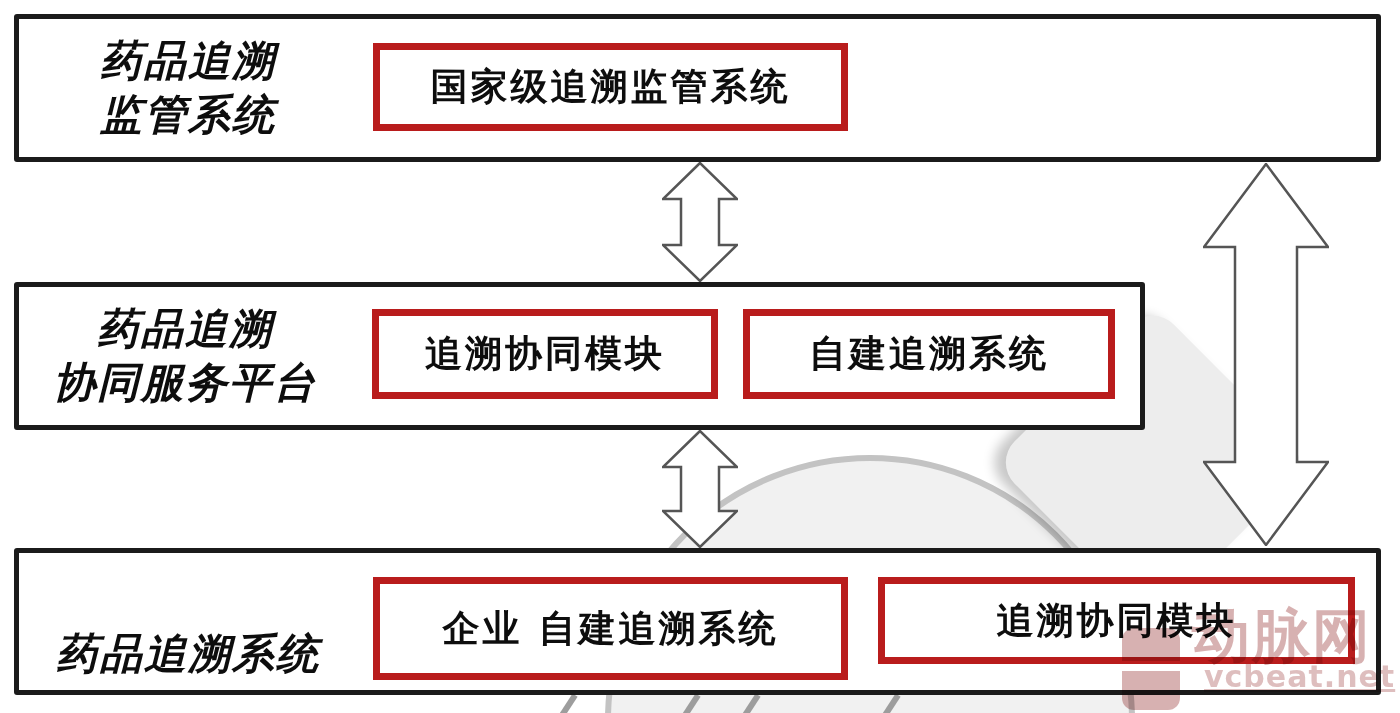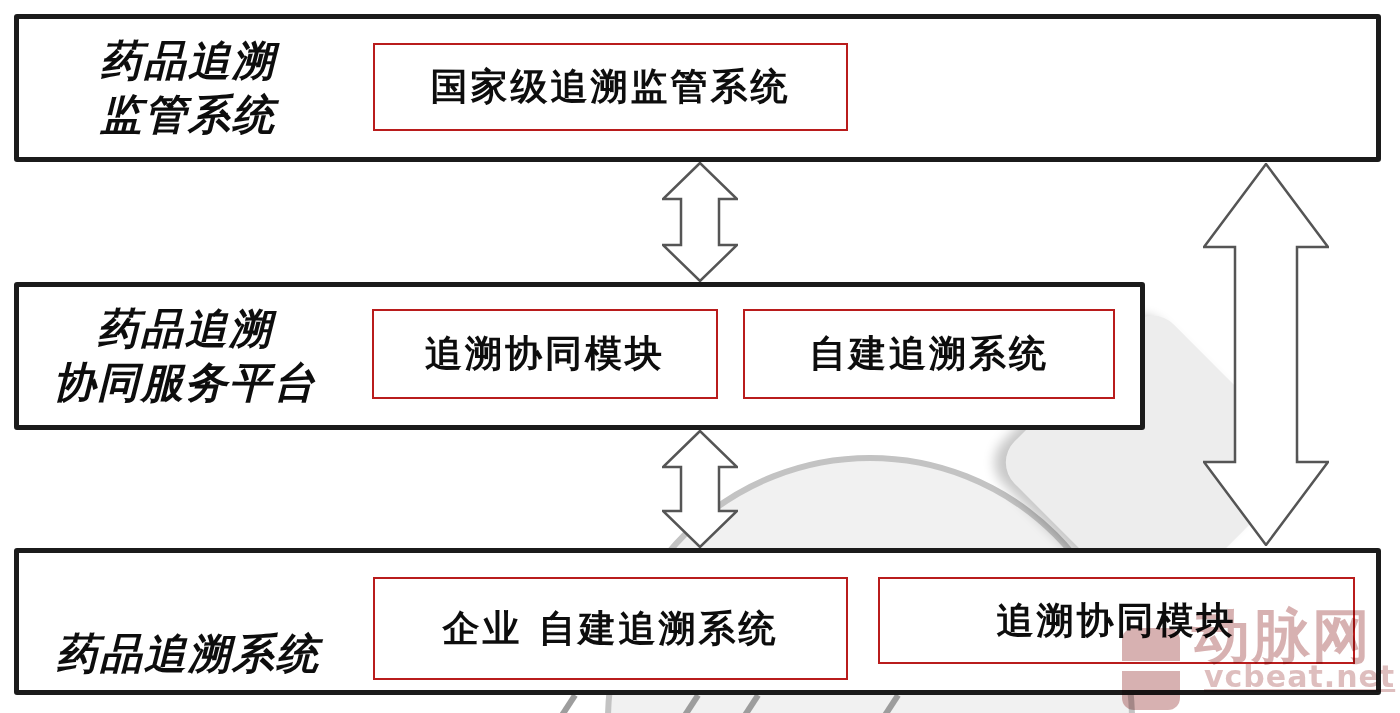--- a/index.html
+++ b/index.html
@@ -25,21 +25,21 @@
   .outer-box{
     position:absolute;border:5px solid #1b1b1b;border-radius:3px;
     background:#ffffff;box-sizing:border-box;z-index:3;
   }
   .layer-title{
     position:absolute;top:0;height:100%;display:flex;align-items:center;
     justify-content:center;text-align:center;font-weight:bold;font-size:42px;
     line-height:1.28;letter-spacing:2px;white-space:pre-line;color:#0d0d0d;font-style:italic;
   }
   .inner-box{
-    position:absolute;border:2px solid #b91c1c;background:#ffffff;
+    position:absolute;border:7px solid #b91c1c;background:#ffffff;
     box-sizing:border-box;display:flex;align-items:center;justify-content:center;
     font-size:37px;font-weight:bold;letter-spacing:3px;color:#0d0d0d;
     white-space:pre;z-index:4;
   }
   
   .arrow{position:absolute;z-index:2;}
   .arrow svg{display:block;}
   
   .vc-wm{
     position:absolute;left:1122px;top:606px;z-index:6;display:flex;

